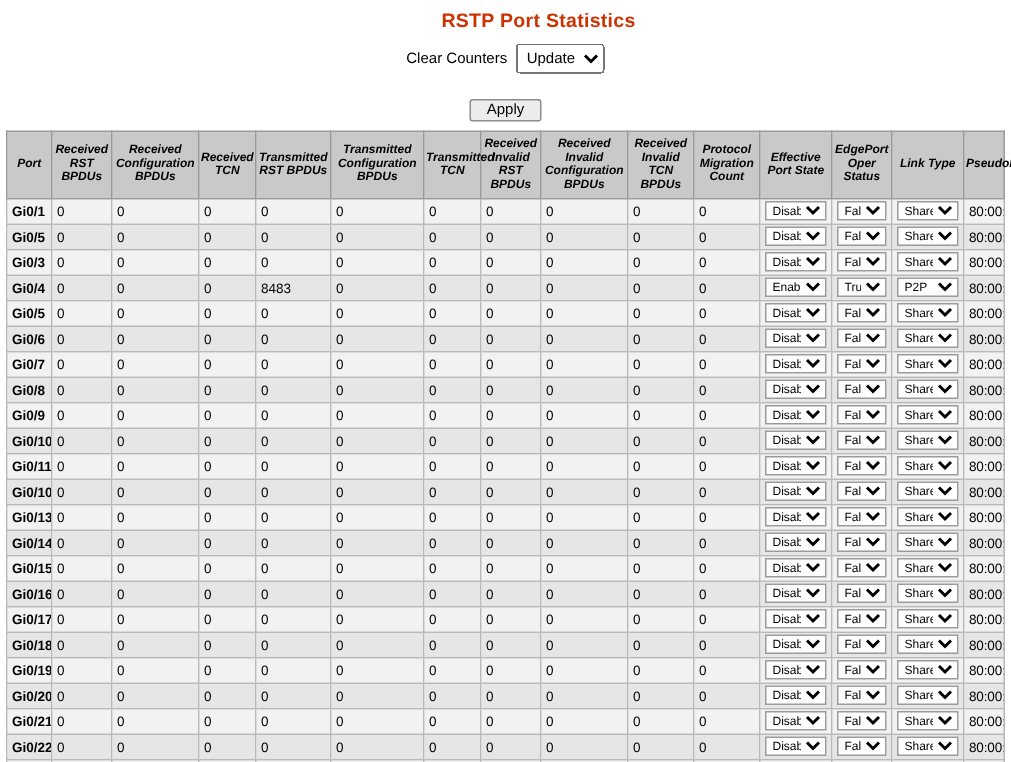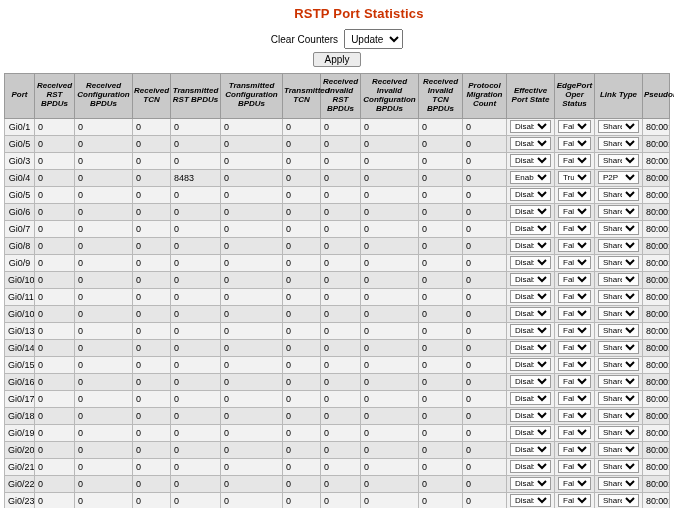--- a/index.html
+++ b/index.html
@@ -35,21 +35,21 @@
   }
   .clear-bar select {
     font-family: "Liberation Sans", sans-serif;
     font-size: 10px;
     padding: 0 2px;
     height: 20px;
   }
   .apply-row {
     display: flex;
     justify-content: center;
-    margin-top: 3px;
+    margin-top: 17px;
     margin-bottom: 6px;
   }
   .apply-row button {
     font-family: "Liberation Sans", sans-serif;
     font-size: 10px;
     padding: 1px 10px;
     background: #ececec;
     border: 1px solid #8c8c8c;
     border-radius: 2px;
   }
@@ -82,21 +82,21 @@
     height: 14px;
     vertical-align: middle;
     background: #f2f2f2;
     white-space: nowrap;
     overflow: hidden;
   }
   table.stats tr.alt td {
     background: #e6e6e6;
   }
   td.num { text-align: left; }
-  td.port { text-align: center; }
+  td.port { text-align: left; font-weight: bold; }
   td.sel { padding: 0 1px; text-align: center; }
   select.mini {
     font-family: "Liberation Sans", sans-serif;
     font-size: 8px;
     height: 13px;
     line-height: 13px;
     padding: 0;
     margin: 0;
     border: 1px solid #9b9b9b;
     background: #fdfdfd;

